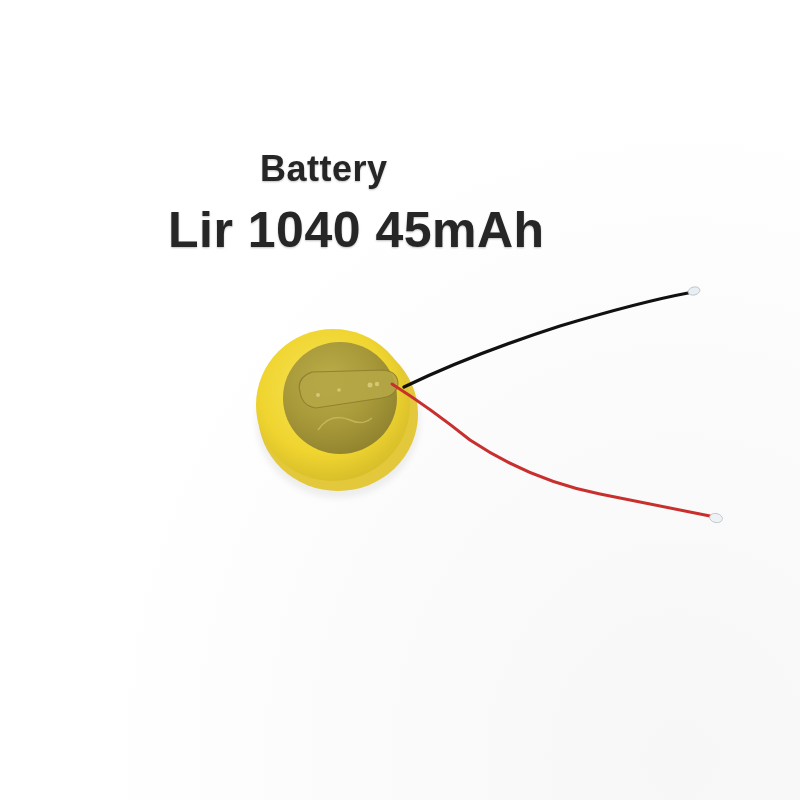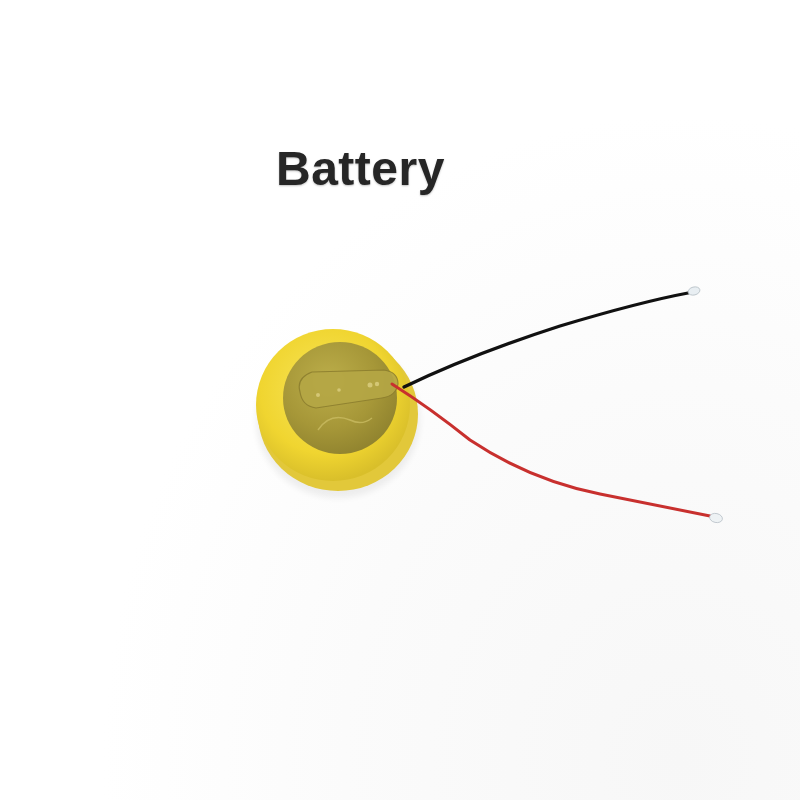--- a/index.html
+++ b/index.html
@@ -21,23 +21,23 @@
     left: 0;
     width: 800px;
     font-family: "Liberation Sans", "DejaVu Sans", sans-serif;
     font-weight: bold;
     color: #262626;
     text-shadow: 0 1px 2px rgba(0,0,0,0.25);
     letter-spacing: 0.5px;
   }
   .caption-line1 {
     top: 141px;
-    left: 276px;
+    left: 260px;
     width: auto;
-    font-size: 48px;
+    font-size: 36px;
     line-height: 56px;
   }
   .caption-line2 {
     top: 201px;
     left: 168px;
     width: auto;
     font-size: 50px;
     line-height: 58px;
   }
   .photo {
@@ -86,14 +86,15 @@
     <path d="M318 430 Q330 412 350 420 Q362 426 372 418" fill="none" stroke="#c9bb62" stroke-width="1.4" opacity="0.8"></path>
 
     <path d="M404 387 Q470 355 560 326 Q640 302 688 293" fill="none" stroke="#111111" stroke-width="3.2" stroke-linecap="round"></path>
     <ellipse cx="694" cy="291" rx="6" ry="4" transform="rotate(-14 694 291)" fill="#e8eef2" stroke="#b7c0c6" stroke-width="0.8"></ellipse>
 
     <path d="M392 384 Q430 408 470 440 Q530 480 600 494 Q660 506 710 516" fill="none" stroke="#c8302e" stroke-width="3" stroke-linecap="round"></path>
     <ellipse cx="716" cy="518" rx="6.5" ry="4.5" transform="rotate(12 716 518)" fill="#eef2f4" stroke="#b9c2c8" stroke-width="0.8"></ellipse>
   </svg>
 
   <div class="caption caption-line1">Battery</div>
+  <div class="caption caption-line2">Lir 1040 45mAh</div>
 
 </div>
 
 </body></html>

